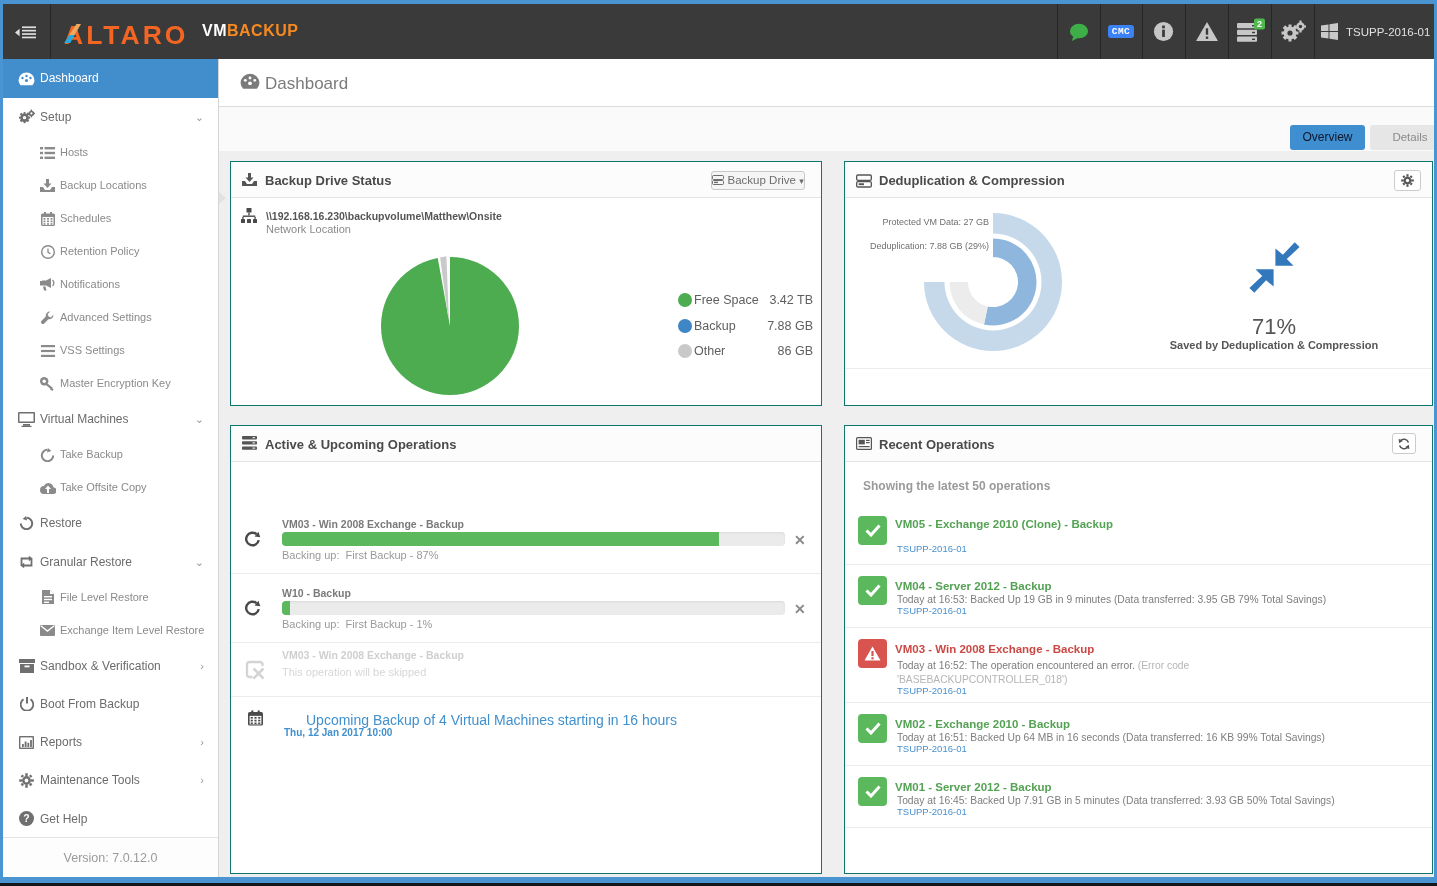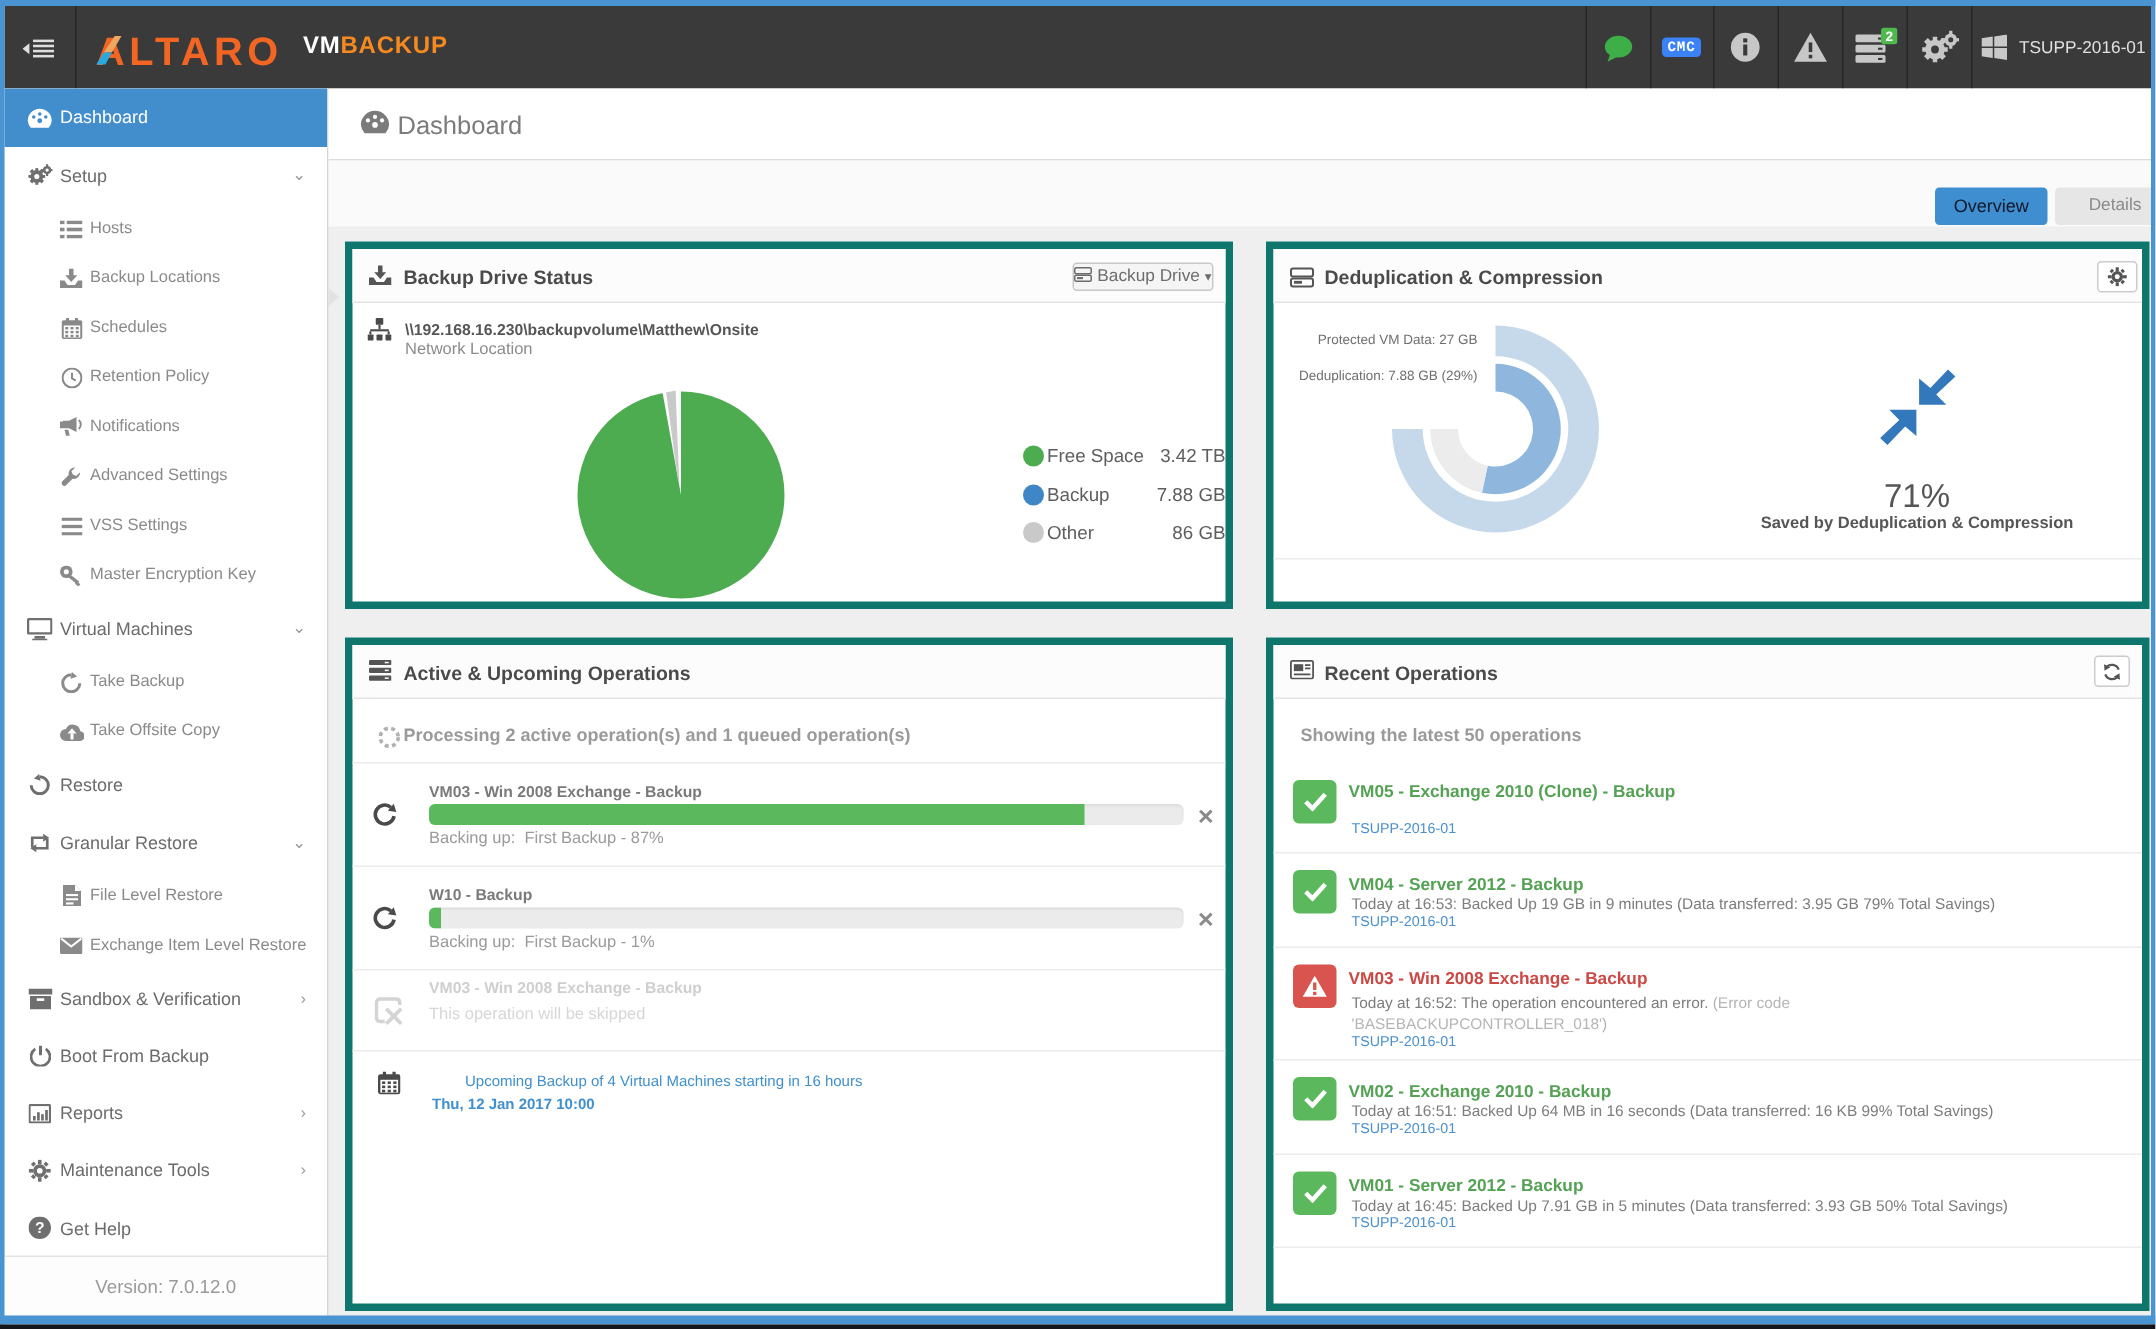--- a/index.html
+++ b/index.html
@@ -40,21 +40,21 @@
 
 #titlebar { left:219px; top:59px; width:1215px; height:48px; background:#fff; border-bottom:1px solid #dcdcdc; }
 #titlebar .t { position:absolute; left:46px; top:15px; font-size:17px; color:#7b7b7b; }
 #titlebar .ic { position:absolute; left:21px; top:14px; }
 #subbar { left:219px; top:107px; width:1215px; height:44px; background:#fafafa; }
 .btn { position:absolute; font-size:13px; text-align:center; border-radius:3px; }
 #btn-overview { left:1290px; top:125px; width:75px; height:25px; line-height:25px; background:#3e8ed0; color:#0f172a; border:none; font-size:12px; }
 #btn-details { left:1370px; top:125px; width:80px; height:25px; line-height:25px; background:#e6e6e6; color:#8a8a8a; border:none; font-size:11.5px; }
 
 
-.panel { position:absolute; background:#fff; border:5px solid #0f766e; }
+.panel { position:absolute; background:#fff; border:1px solid #0f766e; }
 .panel .hdr { position:relative; height:36px; border-bottom:1px solid #e4e4e4; background:#fcfcfc; }
 .panel .hdr .t { position:absolute; left:34px; top:11px; font-size:13px; font-weight:bold; color:#4a4a4a; }
 .panel .hdr .ic { position:absolute; left:11px; top:10px; }
 #panelA { left:230px; top:161px; width:592px; height:245px; }
 #panelB { left:844px; top:161px; width:589px; height:245px; }
 #panelC { left:230px; top:425px; width:592px; height:449px; }
 #panelD { left:844px; top:425px; width:589px; height:449px; }
 
 #bd-btn { position:absolute; left:480px; top:9px; width:94px; height:19px; background:#f5f5f5; border:1px solid #c8c8c8; border-radius:3px; color:#6d6d6d; font-size:11.5px; line-height:17px; text-align:center; white-space:nowrap; }
 #gear-btn { position:absolute; left:549px; top:8px; width:27px; height:21px; background:#fff; border:1px solid #ccc; border-radius:3px; display:flex; align-items:center; justify-content:center; }
@@ -81,21 +81,21 @@
 .crow { position:absolute; left:0; width:100%; border-bottom:1px solid #ececec; }
 #proc-row { top:36px; height:43px; }
 #proc-row .t { position:absolute; left:34px; top:17px; font-size:12px; font-weight:bold; color:#9a9a9a; }
 .oprow .t1 { position:absolute; left:51px; font-size:10.5px; font-weight:bold; color:#7a7a7a; white-space:nowrap; }
 .oprow .t2 { position:absolute; left:51px; font-size:11px; color:#9a9a9a; white-space:nowrap; }
 .pbar { position:absolute; left:51px; width:503px; height:14px; background:#ebebeb; border-radius:4px; overflow:hidden; box-shadow:inset 0 1px 2px rgba(0,0,0,.08); }
 .pbar .fill { height:100%; background:#5cb85c; }
 .xclose { position:absolute; left:563px; color:#8a8a8a; font-size:14px; font-weight:bold; }
 #skip-row .t1 { color:#cfcfcf; }
 #skip-row .t2 { color:#d6d6d6; }
-#upc-link { position:absolute; left:53px; top:286px; font-size:10px; color:#4090ce;padding-left:22px; }
+#upc-link { position:absolute; left:53px; top:286px; font-size:14px; color:#4090ce;padding-left:22px; }
 #upc-date { position:absolute; left:53px; top:301px; font-size:10px; font-weight:bold; color:#4090ce; }
 
 
 #showing { position:absolute; left:18px; top:53px; font-size:12px; font-weight:bold; color:#9a9a9a; }
 .rrow { position:absolute; left:0; width:100%; border-bottom:1px solid #ececec; }
 .ricon { position:absolute; left:13px; width:29px; height:29px; border-radius:4px; display:flex; align-items:center; justify-content:center; }
 .ricon.ok { background:#5cb85c; }
 .ricon.err { background:#d9534f; }
 .rrow .t1 { position:absolute; left:50px; font-size:11.5px; font-weight:bold; white-space:nowrap; }
 .rrow .t1.ok { color:#54a254; }
@@ -530,28 +530,20 @@
           <g fill="#555">
             <rect x="0" y="0" width="15" height="3.4" rx="0.8"></rect>
             <rect x="0" y="5.2" width="15" height="3.4" rx="0.8"></rect>
             <rect x="0" y="10.4" width="15" height="3.4" rx="0.8"></rect>
             <rect x="10.5" y="1.2" width="2.6" height="1" fill="#fff"></rect>
             <rect x="10.5" y="6.4" width="2.6" height="1" fill="#fff"></rect>
             <rect x="10.5" y="11.6" width="2.6" height="1" fill="#fff"></rect>
           </g>
         </svg></span>
     <span class="t">Active &amp; Upcoming Operations</span>
-  </div>
-  <div class="crow" id="proc-row" style="top:36px;height:43px;">
-    <span style="position:absolute;left:17px;top:18px;"><svg width="15" height="15" viewBox="0 0 15 15">
-          <g fill="none" stroke="#b0b0b0" stroke-width="2.4" stroke-dasharray="2.6 2.3">
-            <circle cx="7.5" cy="7.5" r="6"></circle>
-          </g>
-        </svg></span>
-    <span class="t">Processing 2 active operation(s) and 1 queued operation(s)</span>
   </div>
   <div class="crow oprow" style="top:79px;height:69px;">
     <span style="position:absolute;left:13px;top:26px;"><svg width="18" height="16" viewBox="0 0 18 16">
           <path d="M14.7 9.1 A6.3 6.3 0 1 1 12.55 3.17" fill="none" stroke="#4a4a4a" stroke-width="2.4"></path>
           <polygon points="14.48,0.87 10.62,5.47 16.23,6.26" fill="#4a4a4a"></polygon>
         </svg></span>
     <span class="t1" style="top:13px;">VM03 - Win 2008 Exchange - Backup</span>
     <div class="pbar" style="top:27px;">
         <div class="fill" style="width:437px;"></div>
       </div>

